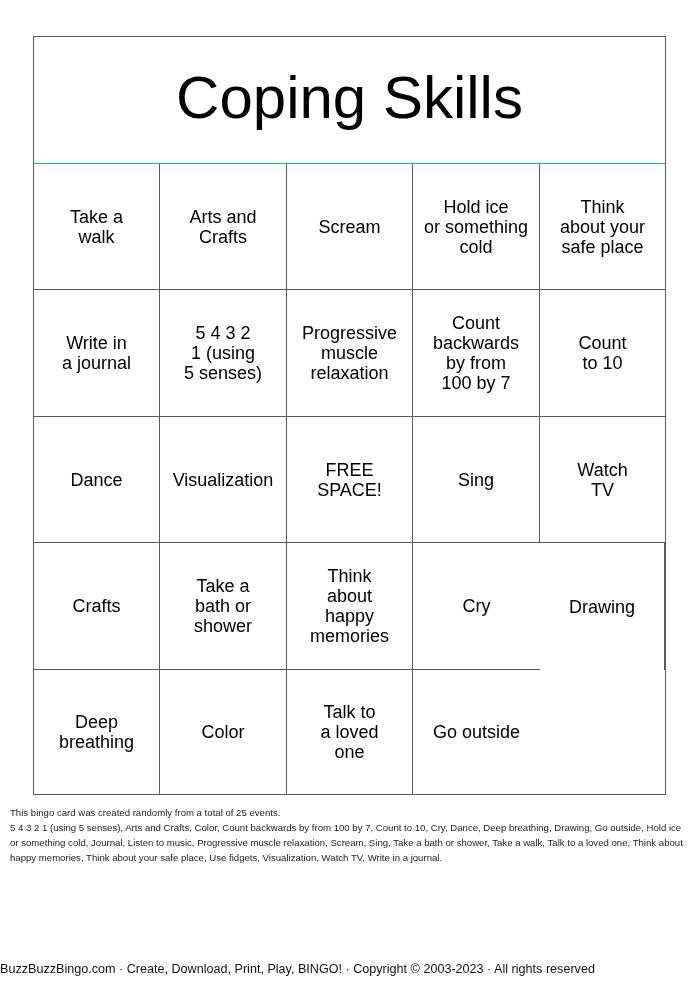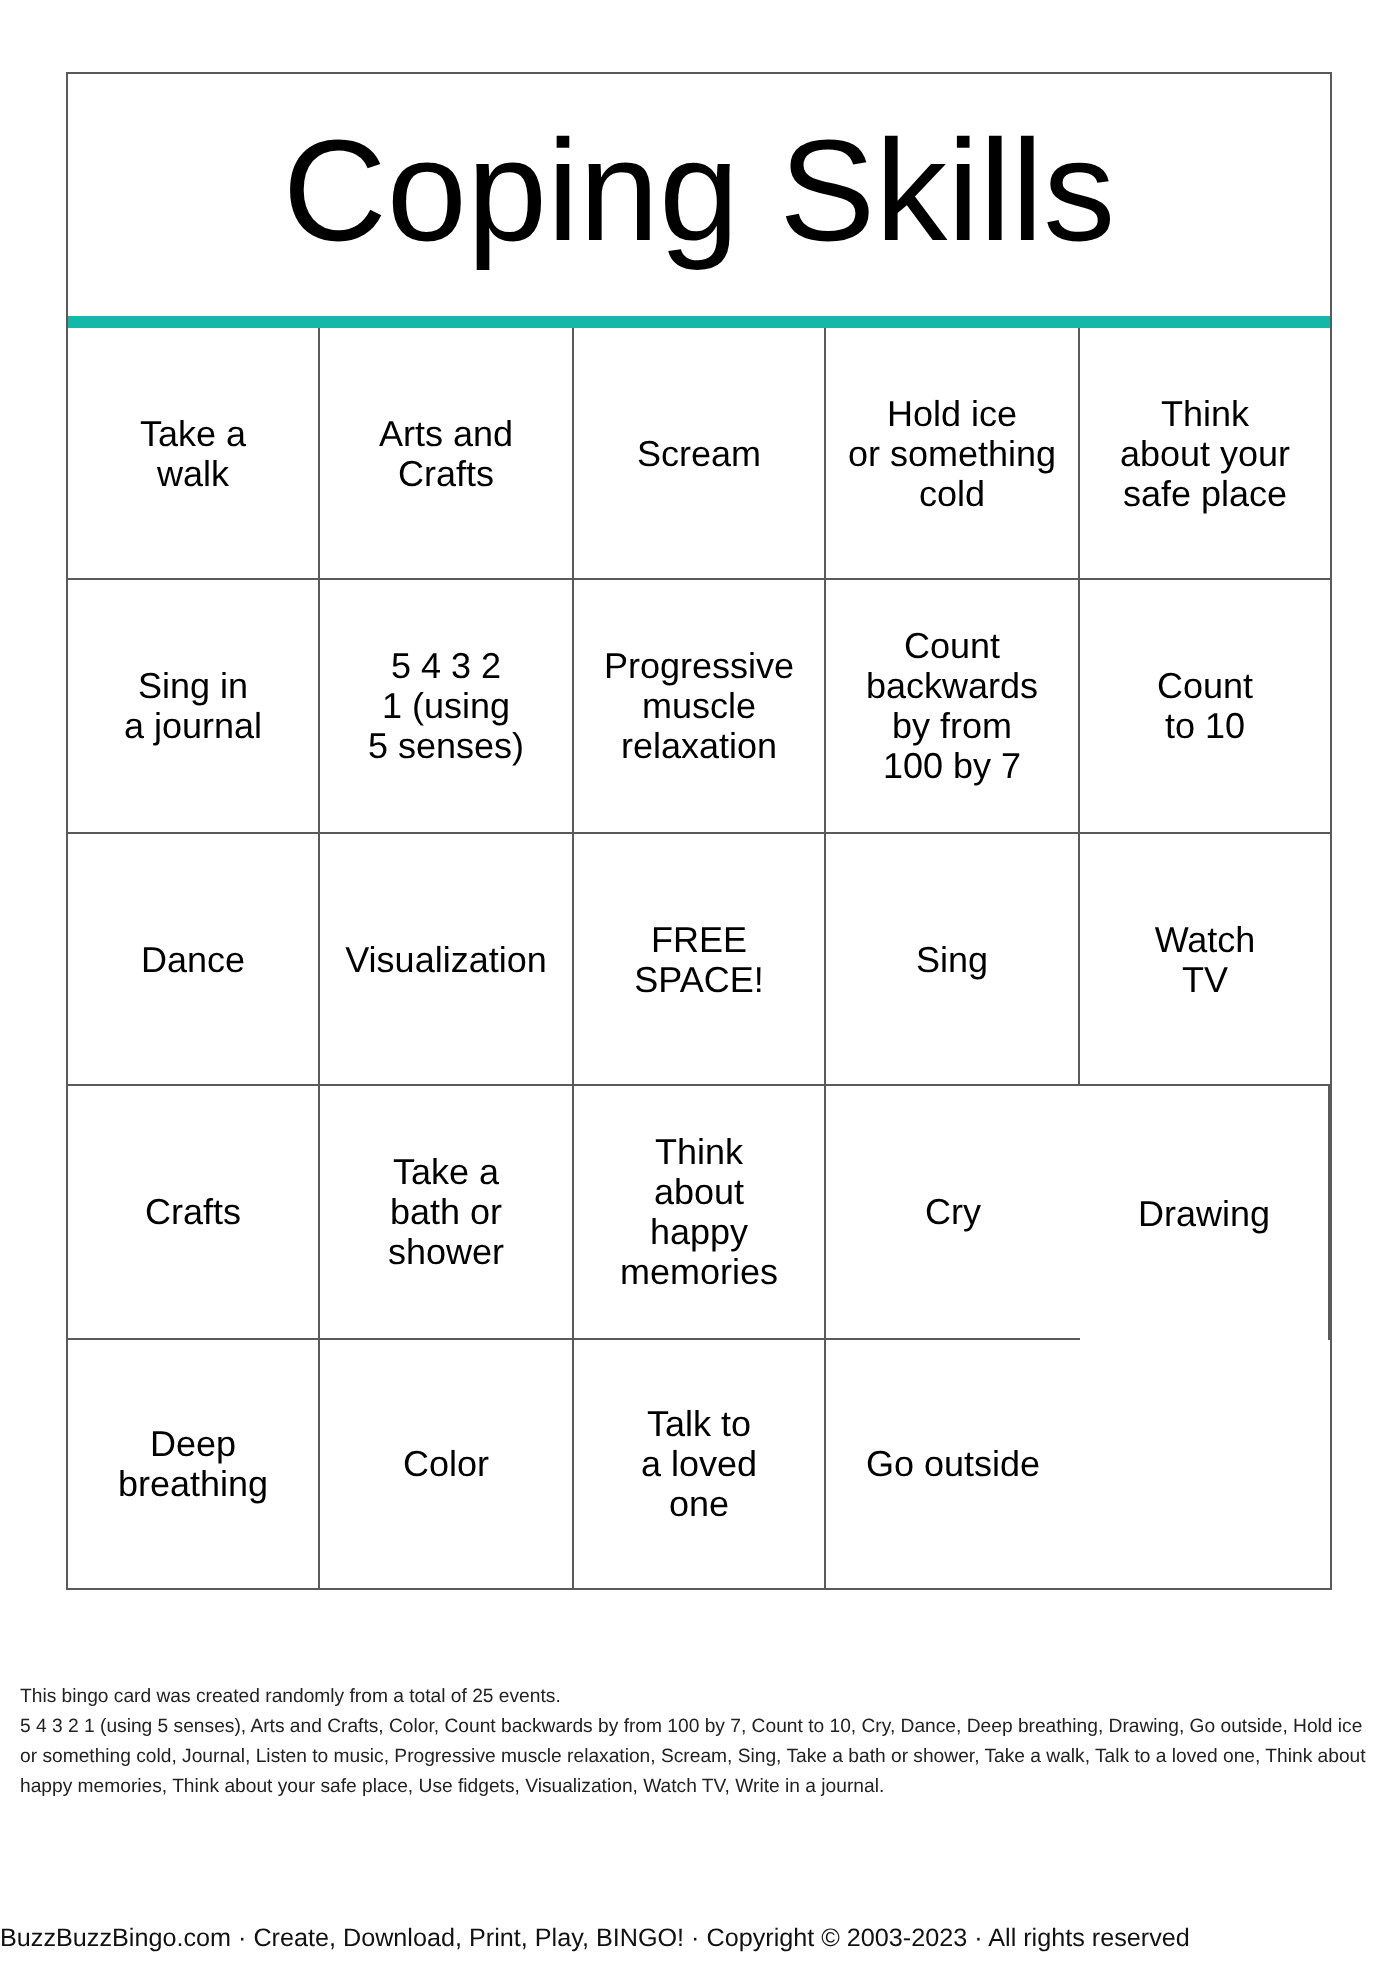--- a/index.html
+++ b/index.html
@@ -24,25 +24,25 @@
       box-sizing: border-box;
       border: 1px solid #5a5a5a;
     }
     .card-title {
       position: absolute;
       left: 0;
       top: 0;
       width: 631px;
       height: 127px;
       box-sizing: border-box;
-      border-bottom: 6px solid #14b8a6;
+      border-bottom: 1px solid #14b8a6;
       display: flex;
       align-items: center;
       justify-content: center;
-      font-size: 72px;
+      font-size: 60px;
       line-height: 1;
       padding-bottom: 4px;
       letter-spacing: 0px;
     }
     .grid {
       position: absolute;
       left: 0;
       top: 127px;
       width: 631px;
       height: 630px;
@@ -67,21 +67,20 @@
     .cell.col-last { border-right: none; }
     .cell.row-last { border-bottom: none; }
     .footer-info {
       position: absolute;
       left: 10px;
       top: 805px;
       width: 680px;
       font-size: 9.6px;
       line-height: 15px;
       color: #222;
-      margin-top: 36px;
     }
     .footer-info p { margin: 0; }
     .copyright {
       position: absolute;
       left: 0;
       top: 962px;
       width: 699px;
       text-align: left;
       font-size: 12.6px;
       color: #111;
@@ -97,21 +96,21 @@
 walk</div>
       <div class="cell">Arts and
 Crafts</div>
       <div class="cell">Scream</div>
       <div class="cell small">Hold ice
 or something
 cold</div>
       <div class="cell col-last small">Think
 about your
 safe place</div>
-      <div class="cell">Sing in
+      <div class="cell">Write in
 a journal</div>
       <div class="cell">5 4 3 2
 1 (using
 5 senses)</div>
       <div class="cell">Progressive
 muscle
 relaxation</div>
       <div class="cell small">Count
 backwards
 by from

